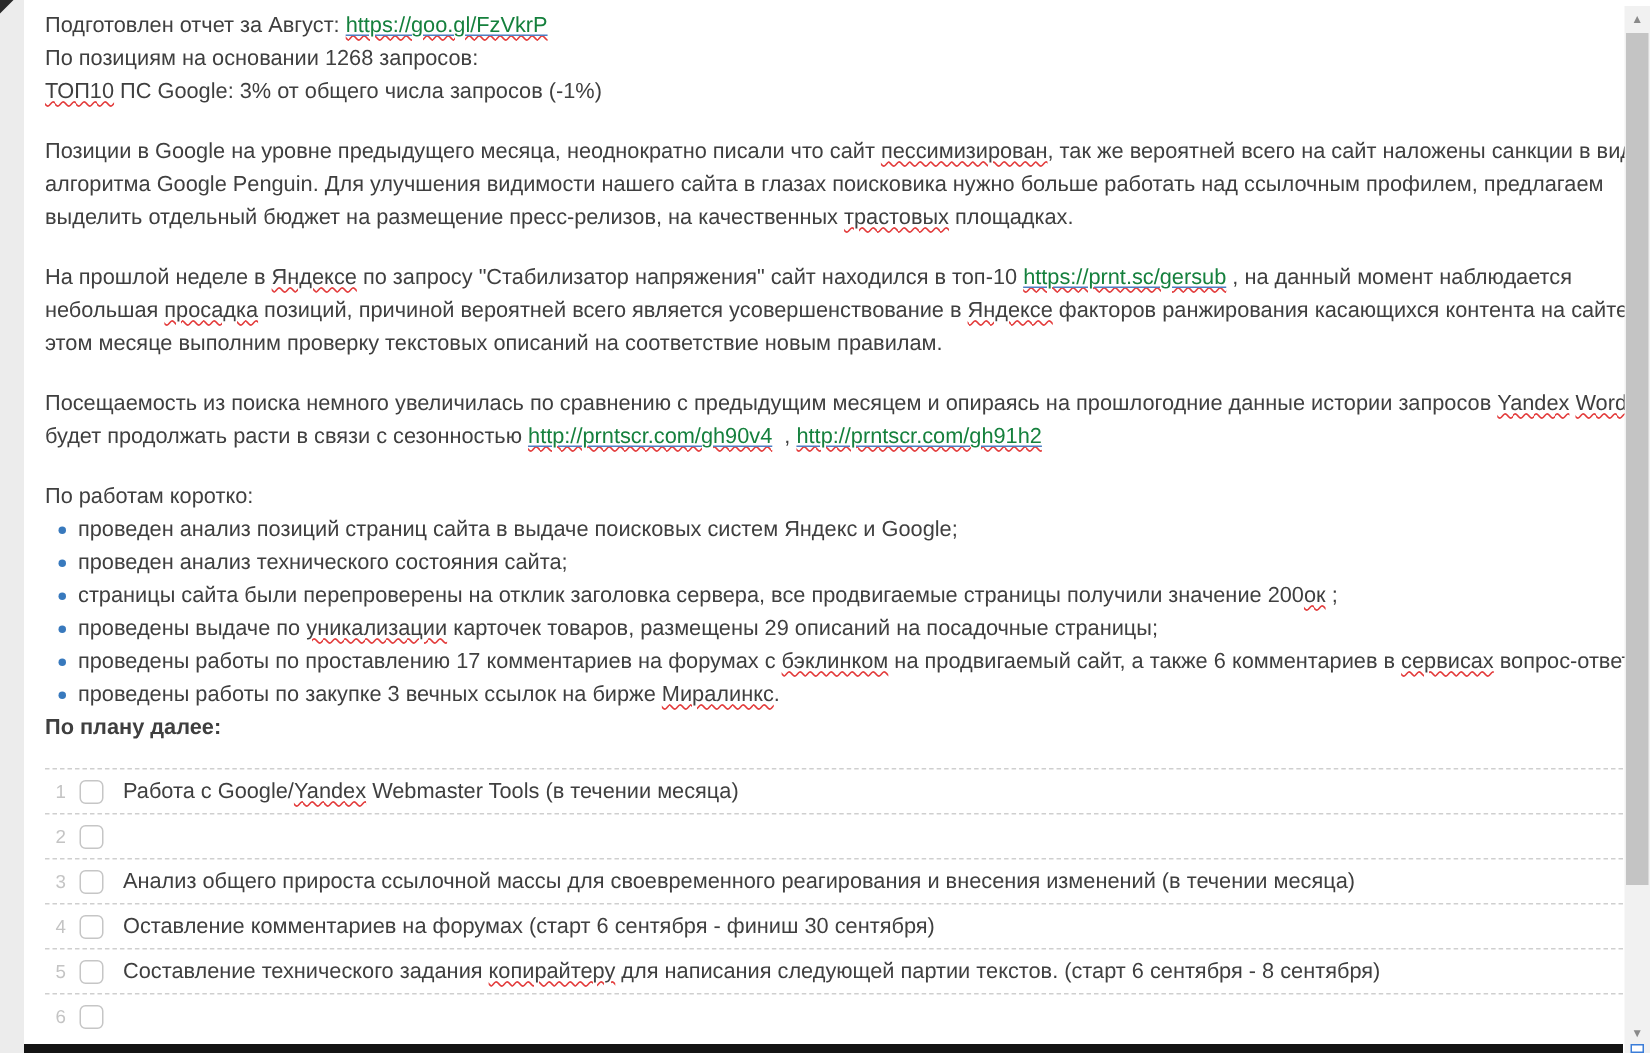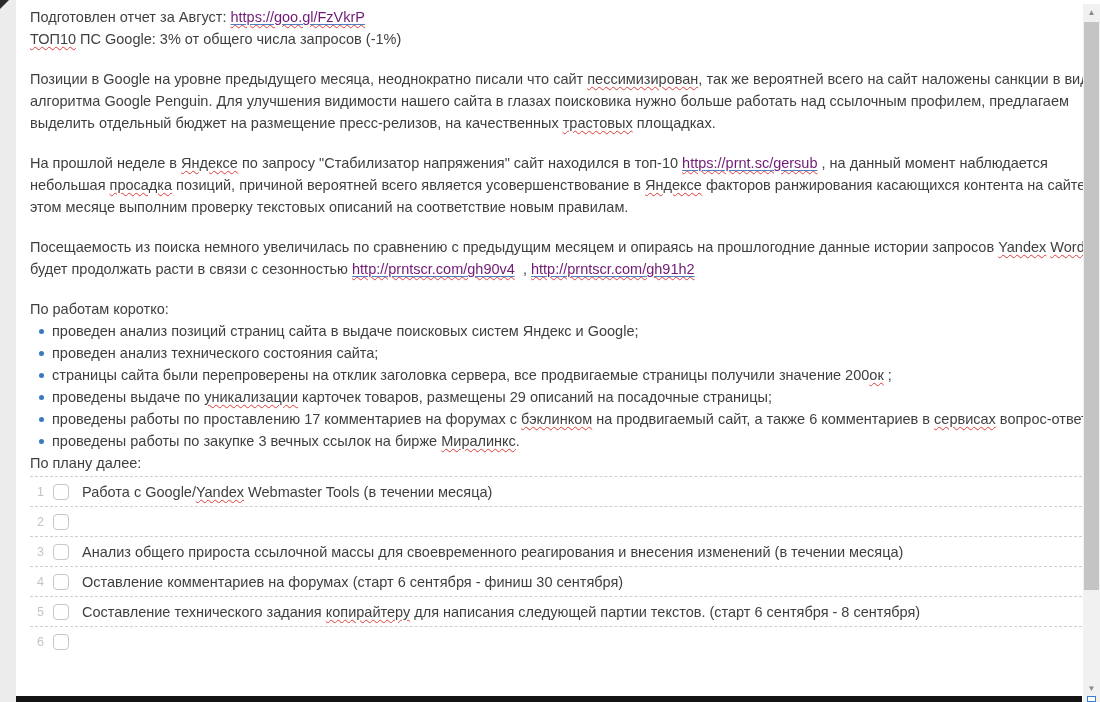--- a/index.html
+++ b/index.html
@@ -9,28 +9,28 @@
     font-size:14.5px; color:#3f3f3f; cursor:default;
   }
   .left-gutter { position:absolute; left:0; top:0; width:16px; height:702px; background:#ececec; }
   .corner-mark { position:absolute; left:0; top:0; width:0; height:0;
     border-top:9px solid #2a2a2a; border-right:9px solid transparent; }
   .content { position:absolute; left:30px; top:6px; width:1052px; }
   .line { display:block; white-space:pre; height:22px; line-height:22px; }
   .para { margin:0 0 18px 0; }
   .sq { text-decoration-line:underline; text-decoration-style:wavy;
         text-decoration-color:#e33b3b; text-decoration-thickness:1px; text-underline-offset:2px; }
-  .lnk { color:#701a75; text-decoration-line:underline; text-decoration-style:solid;
+  .lnk { color:#15803d; text-decoration-line:underline; text-decoration-style:solid;
          text-decoration-color:#4e7fc4; cursor:pointer; }
   .works-header { height:22px; line-height:22px; white-space:pre; }
   ul.works { list-style:none; margin:0; padding:0; }
   ul.works li { position:relative; height:22px; line-height:22px; white-space:pre; padding-left:22px; }
   ul.works li::before { content:""; position:absolute; left:9px; top:9px; width:5px; height:5px;
     border-radius:50%; background:#3879bd; }
-  .plan-header { font-weight:normal; height:22px; line-height:22px; margin:0 0 2px 0; white-space:pre; }
+  .plan-header { font-weight:bold; height:22px; line-height:22px; margin:0 0 16px 0; white-space:pre; }
   .check-row { display:flex; align-items:center; height:29px; border-top:1px dashed #cfcfcf; white-space:pre; }
   .row-num { color:#c4c4c4; font-size:12.5px; width:14px; text-align:right; margin-right:9px; flex:none; }
   .checkbox { width:14px; height:14px; border:1px solid #c6c6c6; border-radius:4px;
     background:#fff; margin-right:13px; flex:none; }
   .row-text { white-space:pre; }
   .it { }
   .scrollbar { position:absolute; right:0; top:4px; width:17px; height:698px; background:#f1f1f1; }
   .scroll-btn { position:absolute; left:0; width:17px; height:14px; color:#8a8a8a;
     font-size:8px; line-height:14px; text-align:center; }
   .scroll-up { top:2px; }
@@ -44,20 +44,21 @@
 <body>
 
 <div class="screen">
   <div class="left-gutter"></div>
   <div class="corner-mark"></div>
 
   <div class="content">
 
     <p class="para">
       <span class="line"><span>Подготовлен отчет за Август: </span><span class="sq"><span class="lnk">https://goo.gl/FzVkrP</span></span></span>
+      <span class="line">По позициям на основании 1268 запросов:</span>
       <span class="line"><span class="sq">ТОП10</span><span> ПС Google: 3% от общего числа запросов (-1%)</span></span>
     </p>
 
     <p class="para">
       <span class="line"><span>Позиции в Google на уровне предыдущего месяца, неоднократно писали что сайт </span><span class="sq">пессимизирован</span><span>, так же вероятней всего на сайт наложены санкции в виде</span></span>
       <span class="line">алгоритма Google Penguin. Для улучшения видимости нашего сайта в глазах поисковика нужно больше работать над ссылочным профилем, предлагаем</span>
       <span class="line"><span>выделить отдельный бюджет на размещение пресс-релизов, на качественных </span><span class="sq">трастовых</span><span> площадках.</span></span>
     </p>
 
     <p class="para">

